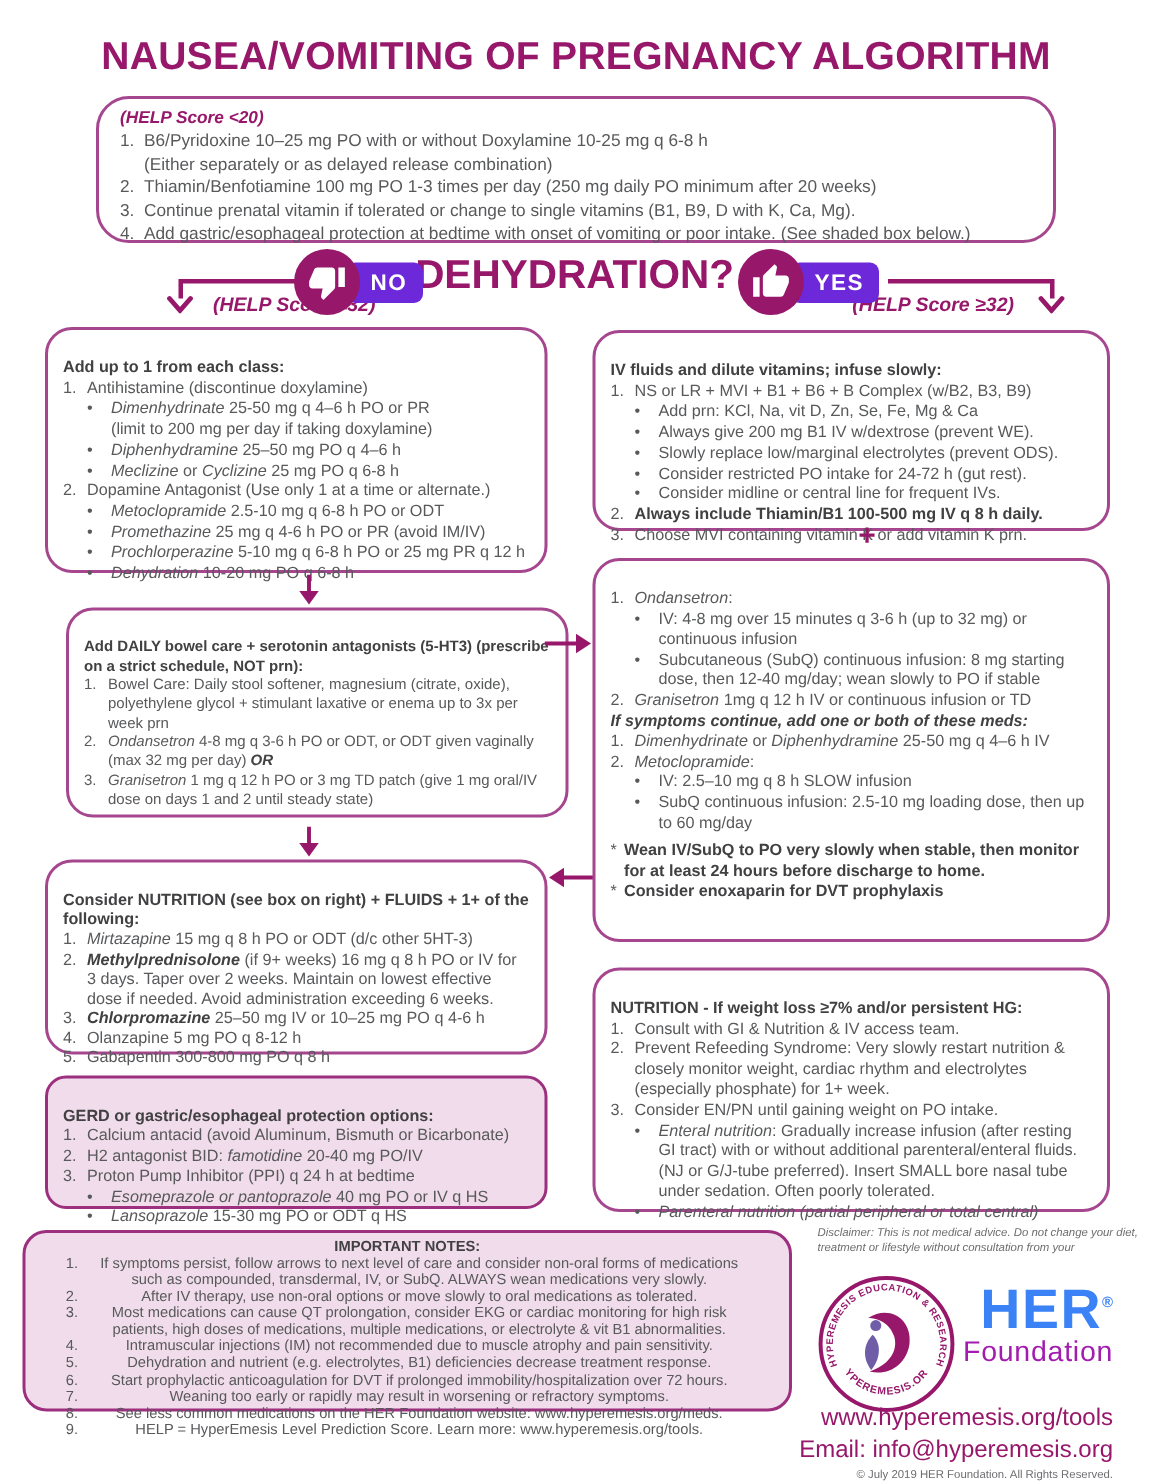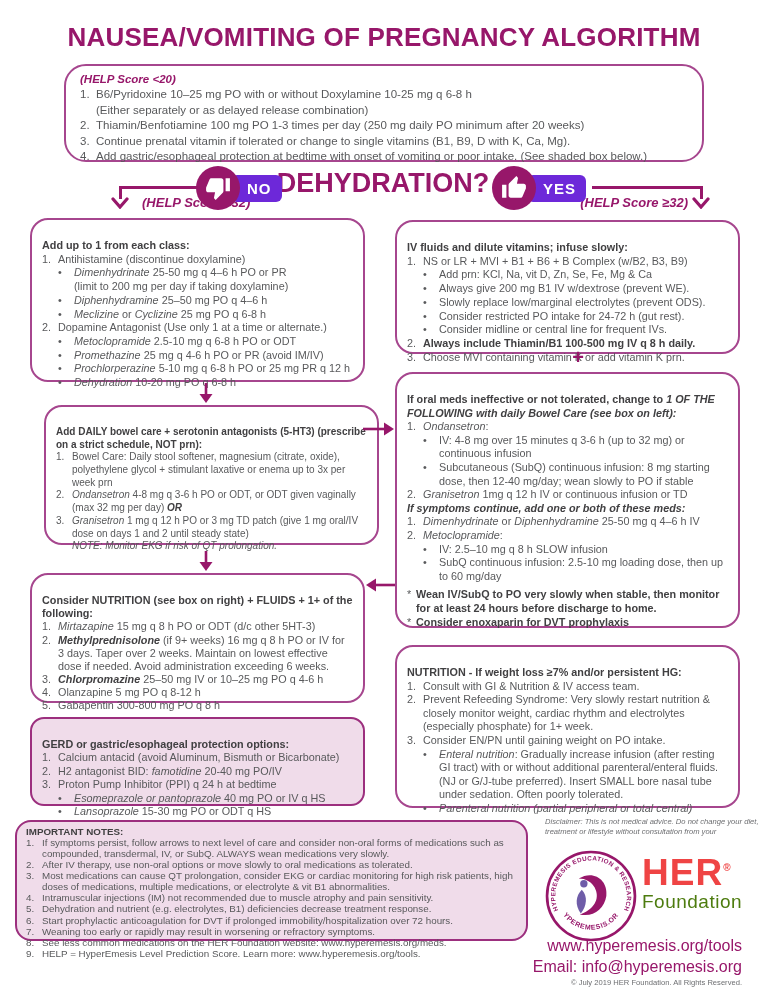--- a/index.html
+++ b/index.html
@@ -20,41 +20,41 @@
   .box-top{left:64px;top:64px;width:640px;height:98px;border-radius:22px;
            font-size:11.5px;line-height:1.34;padding:6px 14px;}
   .box-l1{left:30px;top:218px;width:335px;height:164px;font-size:10.8px;line-height:1.27;}
   .box-l2{left:44px;top:405px;width:335px;height:140px;font-size:10px;line-height:1.27;}
   .box-l3{left:30px;top:573px;width:335px;height:130px;font-size:10.8px;line-height:1.22;}
   .box-gerd{left:30px;top:717px;width:335px;height:89px;font-size:10.8px;line-height:1.25;border-radius:14px;}
   .box-r1{left:395px;top:220px;width:345px;height:134px;font-size:10.8px;line-height:1.27;}
   .box-r2{left:395px;top:372px;width:345px;height:256px;font-size:10.8px;line-height:1.26;}
   .box-r3{left:395px;top:645px;width:345px;height:163px;font-size:10.8px;line-height:1.26;}
   .box-notes{left:15px;top:820px;width:513px;height:121px;font-size:9.8px;line-height:1.13;
-             padding:4px 9px;border-radius:16px;}
+             padding:4px 23px;border-radius:16px;text-align:center;}
   .question{position:absolute;left:275px;top:168px;width:216px;text-align:center;
             font-size:27px;font-weight:bold;color:#97176a;}
   .badge{position:absolute;display:flex;align-items:center;height:44px;}
   .badge-circle{width:44px;height:44px;border-radius:50%;background:#97176a;
                 display:flex;align-items:center;justify-content:center;z-index:2;}
   .badge-tab{height:27px;margin-left:-9px;padding:0 10px 0 16px;background:#6d28d9;color:#fff;
              font-weight:bold;font-size:15px;letter-spacing:1px;border-radius:6px;
              display:flex;align-items:center;z-index:1;}
   .cline{position:absolute;background:#97176a;}
   .score{position:absolute;font-size:13px;font-weight:bold;font-style:italic;color:#97176a;}
   .arrow{position:absolute;}
   .plus{position:absolute;left:395px;top:346px;width:366px;text-align:center;
         font-size:20px;font-weight:bold;color:#97176a;}
   .disclaimer{position:absolute;left:545px;top:817px;width:218px;font-size:7.6px;
               font-style:italic;color:#6d6e71;line-height:1.3;}
   .logo-badge{position:absolute;left:545px;top:850px;}
   .her-word{position:absolute;left:642px;top:854px;}
-  .her-name{font-size:37px;font-weight:bold;color:#ef4444;letter-spacing:1px;line-height:1;}
+  .her-name{font-size:37px;font-weight:bold;color:#3b82f6;letter-spacing:1px;line-height:1;text-align:right;}
   .her-reg{font-size:10px;vertical-align:14px;letter-spacing:0;}
-  .her-sub{font-size:19px;color:#4d7c0f;margin-top:0px;letter-spacing:.5px;}
+  .her-sub{font-size:19px;color:#a21caf;margin-top:0px;letter-spacing:.5px;}
   .footer-links{position:absolute;right:26px;top:936px;text-align:right;line-height:1.3;}
   .flink{font-size:16px;color:#97176a;text-decoration:none;display:block;}
   .copyright{font-size:7.6px;color:#6d6e71;}
   .arc-text{font-size:6.2px;font-weight:bold;fill:#97176a;letter-spacing:.4px;}
   .arc-text2{font-size:6.8px;font-weight:bold;fill:#97176a;letter-spacing:.6px;}
 </style>
 </head>
 <body>
 
 <div class="page">
@@ -112,21 +112,21 @@
   <svg class="arrow" style="left:111px;top:197px;" width="18" height="12">
     <path d="M2 2 L9 10 L16 2" fill="none" stroke="#97176a" stroke-width="3.2" stroke-linecap="round"></path>
   </svg>
   <div class="score" style="left:142px;top:195px;">(HELP Score &lt;32)</div>
 
   <div class="cline" style="left:592px;top:186px;width:110px;height:2.6px;"></div>
   <div class="cline" style="left:700px;top:186px;width:2.6px;height:13px;"></div>
   <svg class="arrow" style="left:692px;top:197px;" width="18" height="12">
     <path d="M2 2 L9 10 L16 2" fill="none" stroke="#97176a" stroke-width="3.2" stroke-linecap="round"></path>
   </svg>
-  <div class="score" style="left:548px;top:195px;width:140px;text-align:right;">(HELP Score ≥32)</div>
+  <div class="score" style="left:536px;top:195px;width:140px;text-align:right;">(HELP Score ≥32)</div>
 
   <div class="box box-l1">
     <div class="bh">Add up to 1 from each class:</div>
     <div>
         <div class="li">
           <span class="marker">1.</span>
           <span class="lbody"><span>Antihistamine (discontinue doxylamine)</span></span>
         </div>
         <div class="li" style="margin-left: 16px;">
           <span class="marker">•</span>
@@ -180,24 +180,20 @@
           <span class="lbody"><span>Bowel Care: Daily stool softener, magnesium (citrate, oxide), polyethylene glycol + stimulant laxative or enema up to 3x per week prn</span></span>
         </div>
         <div class="li">
           <span class="marker">2.</span>
           <span class="lbody"><span class="it">Ondansetron </span><span>4-8 mg q 3-6 h PO or ODT, or ODT given vaginally (max 32 mg per day)  </span><span class="it bd">OR</span></span>
         </div>
         <div class="li">
           <span class="marker">3.</span>
           <span class="lbody"><span class="it">Granisetron </span><span>1 mg q 12 h PO or 3 mg TD patch (give 1 mg oral/IV dose on days 1 and 2 until steady state)</span></span>
         </div>
-        <div class="li">
-          <span class="marker"></span>
-          <span class="lbody"><span class="it">NOTE: Monitor EKG if risk of QT prolongation.</span></span>
-        </div>
       </div>
   </div>
 
   <svg class="arrow" style="left:198px;top:551px;" width="16" height="21">
     <line x1="8" y1="0" x2="8" y2="13" stroke="#97176a" stroke-width="2.6"></line>
     <path d="M1.5 11 L8 20 L14.5 11 Z" fill="#97176a"></path>
   </svg>
 
   <div class="box box-l3">
     <div class="bh">Consider NUTRITION (see box on right) + FLUIDS + 1+ of the following:</div>
@@ -294,21 +290,20 @@
         <div class="li">
           <span class="marker">3.</span>
           <span class="lbody"><span>Choose MVI containing vitamin K or add vitamin K prn.</span></span>
         </div>
       </div>
   </div>
 
   <div class="plus">+</div>
 
   <div class="box box-r2">
-    <div class="bh"><span class="bd">If oral meds ineffective or not tolerated, change to </span><span class="it bd">1 OF THE FOLLOWING with daily Bowel Care (see box on left):</span></div>
     <div>
         <div class="li">
           <span class="marker">1.</span>
           <span class="lbody"><span class="it">Ondansetron</span><span>:</span></span>
         </div>
         <div class="li" style="margin-left: 16px;">
           <span class="marker">•</span>
           <span class="lbody"><span>IV: 4-8 mg over 15 minutes q 3-6 h (up to 32 mg) or continuous infusion</span></span>
         </div>
         <div class="li" style="margin-left: 16px;">

